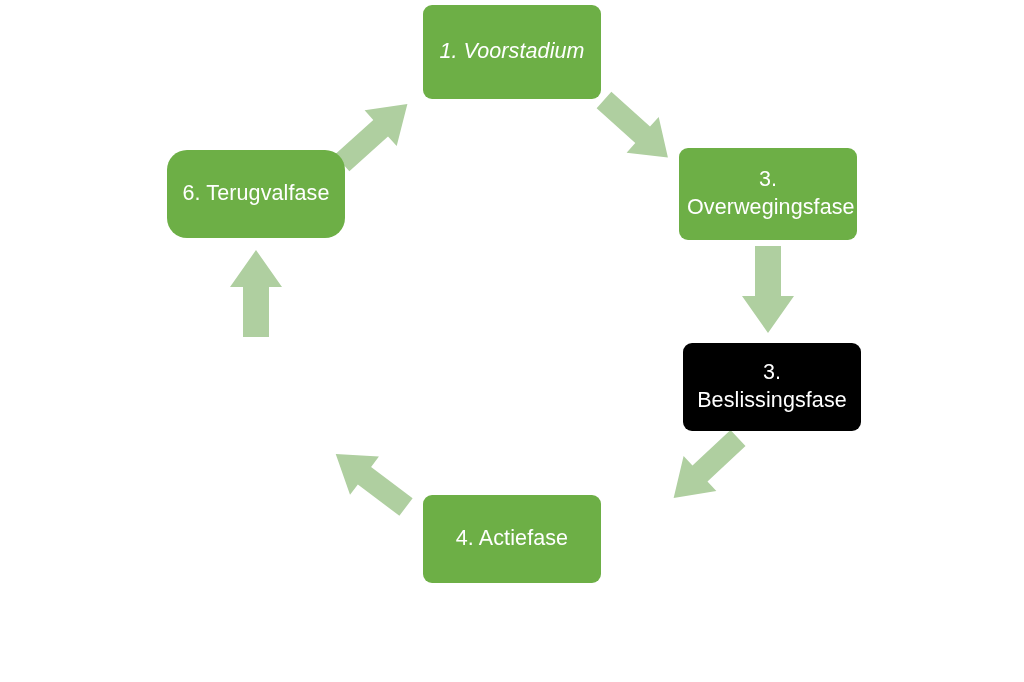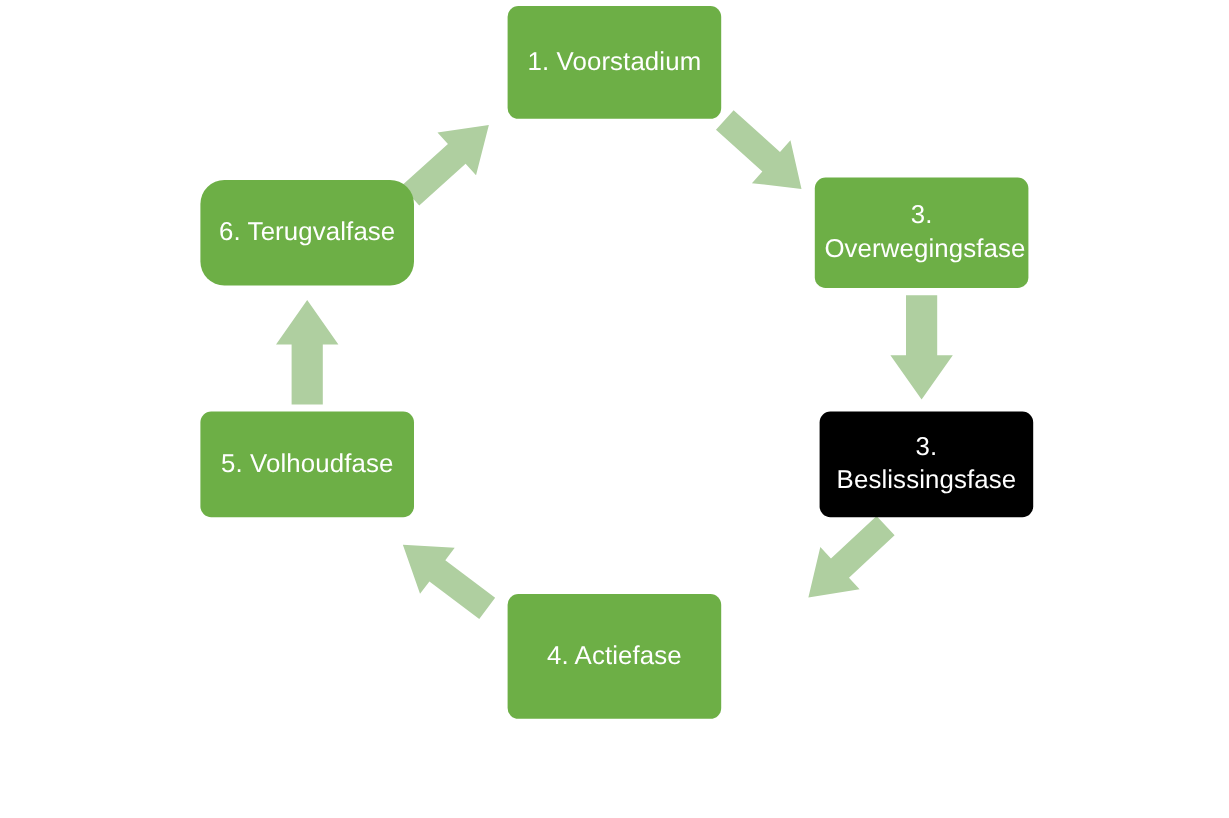--- a/index.html
+++ b/index.html
@@ -76,37 +76,34 @@
     <g transform="translate(256,337) rotate(270)">
       <polygon points="0,-13 50,-13 50,-26 87,0 50,26 50,13 0,13" fill="#AFCFA0"></polygon>
     </g>
 
     <g transform="translate(342,163) rotate(-42)">
       <polygon points="0,-11 52,-11 52,-24 88,0 52,24 52,11 0,11" fill="#AFCFA0"></polygon>
     </g>
 
   </svg>
 
-  <div class="phase-box" style="left:423px; top:5px; width:178px; height:94px; background:#6DAF46;">
+  <div class="phase-box" style="left:423px; top:5px; width:178px; height:94px; background:#6DAF46;font-style:italic;">
     <span class="phase-label">1. Voorstadium</span>
   </div>
 
   <div class="phase-box" style="left:679px; top:148px; width:178px; height:92px; background:#6DAF46;">
     <span class="phase-label">3. Overwegingsfase</span>
   </div>
 
   <div class="phase-box" style="left:683px; top:343px; width:178px; height:88px; background:#000000;">
     <span class="phase-label">3. Beslissingsfase</span>
   </div>
 
-  <div class="phase-box" style="left:423px; top:495px; width:178px; height:104px; background:#6DAF46;">
+  <div class="phase-box" style="left:423px; top:495px; width:178px; height:88px; background:#6DAF46;">
     <span class="phase-label">4. Actiefase</span>
   </div>
 
-  <div class="phase-box" style="left:167px; top:343px; width:178px; height:88px; background:#6DAF46;">
-    <span class="phase-label">5. Volhoudfase</span>
-  </div>
 
   <div class="phase-box" style="left:167px; top:150px; width:178px; height:88px; background:#6DAF46;border-radius:20px;">
     <span class="phase-label">6. Terugvalfase</span>
   </div>
 
 </div>
 
 </body></html>

